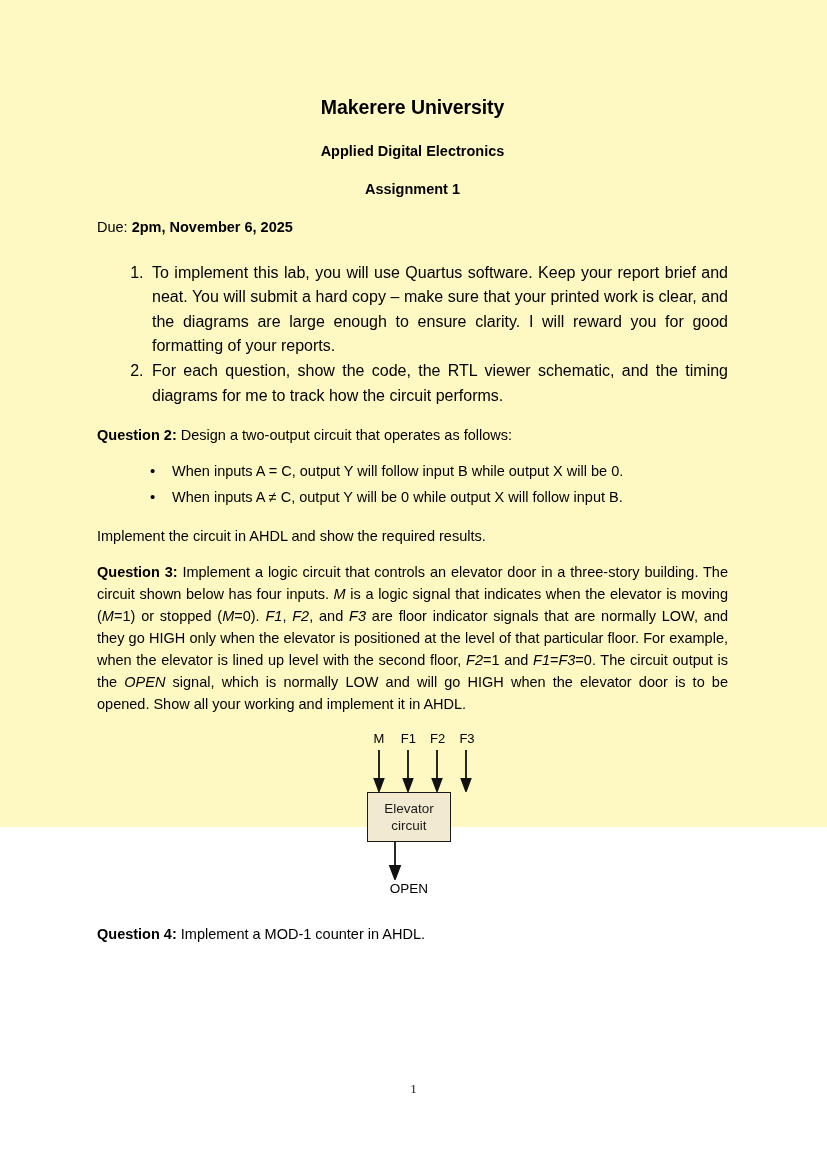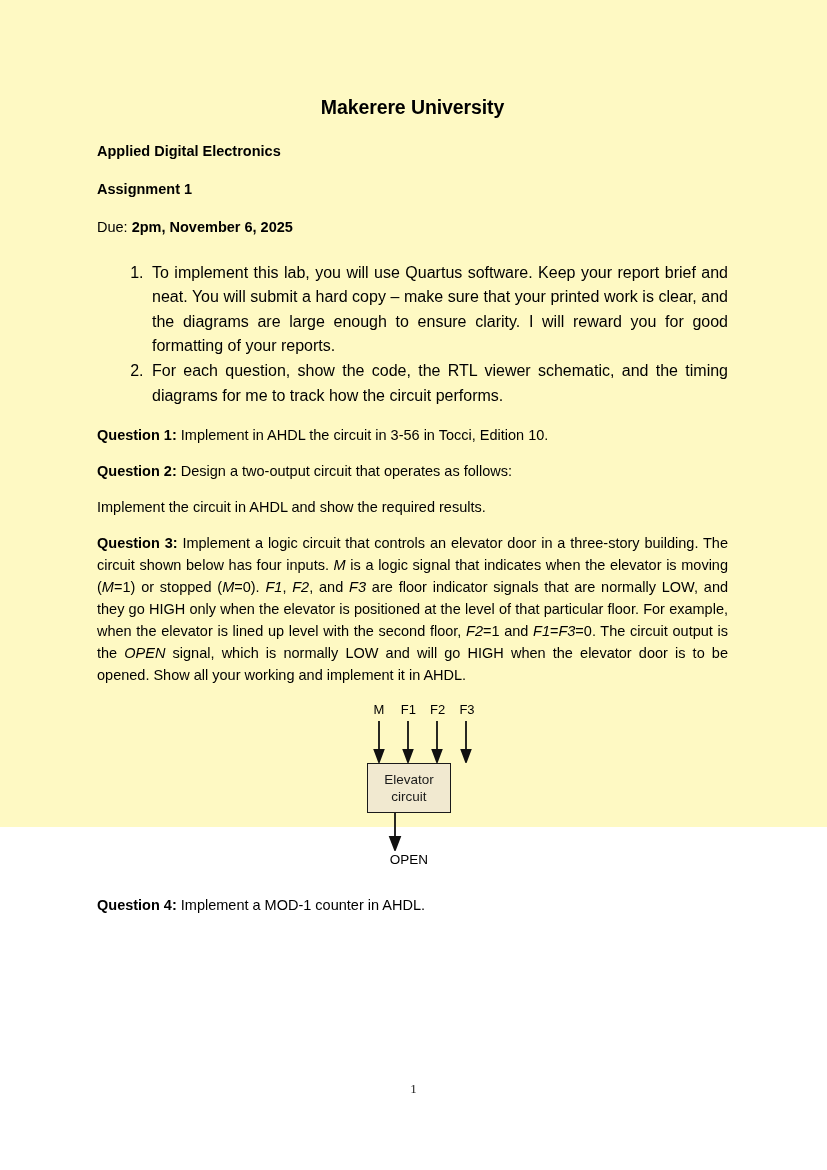--- a/index.html
+++ b/index.html
@@ -31,26 +31,27 @@
 
   
   .title-main {
     text-align: center;
     font-size: 19.5px;
     font-weight: bold;
     letter-spacing: -0.1px;
     margin: 0 0 24px 0;
   }
   .title-sub {
+    text-align: center;
     font-size: 14.5px;
     font-weight: bold;
     margin: 0 0 22px 0;
   }
   .title-assign {
-    text-align: left;
+    text-align: center;
     font-size: 14.5px;
     font-weight: bold;
     margin: 0 0 22px 0;
   }
   .due-line {
     text-align: left;
     font-size: 14.5px;
     margin: 0 0 26px 0;
   }
   .due-line .due-label { font-weight: normal; }
@@ -189,24 +190,27 @@
     <div class="title-main">Makerere University</div>
     <div class="title-sub">Applied Digital Electronics</div>
     <div class="title-assign">Assignment 1</div>
     <div class="due-line"><span class="due-label">Due:</span> <span class="due-value">2pm, November 6, 2025</span></div>
 
     <ol class="instr-list">
       <li>To implement this lab, you will use Quartus software. Keep your report brief and neat. You will submit a hard copy – make sure that your printed work is clear, and the diagrams are large enough to ensure clarity. I will reward you for good formatting of your reports.</li>
       <li>For each question, show the code, the RTL viewer schematic, and the timing diagrams for me to track how the circuit performs.</li>
     </ol>
 
-    <p class="para tight"><span class="q-label">Question 1:</span><span> Implement in AHDL the circuit in 3-56 in Tocci, Edition 10.</span></p>
 
     <p class="para tight"><span class="q-label">Question 2:</span><span> Design a two-output circuit that operates as follows:</span></p>
 
+    <ul class="bullets">
+      <li>When inputs A = C, output Y will follow input B while output X will be 0.</li>
+      <li>When inputs A ≠ C, output Y will be 0 while output X will follow input B.</li>
+    </ul>
 
     <p class="para tight">Implement the circuit in AHDL and show the required results.</p>
 
     <p class="para"><span class="q-label">Question 3:</span><span> Implement a logic circuit that controls an elevator door in a three-story building. The circuit shown below has four inputs. </span><span class="it">M</span><span> is a logic signal that indicates when the elevator is moving (</span><span class="it">M</span><span>=1) or stopped (</span><span class="it">M</span><span>=0). </span><span class="it">F1</span><span>, </span><span class="it">F2</span><span>, and </span><span class="it">F3</span><span> are floor indicator signals that are normally LOW, and they go HIGH only when the elevator is positioned at the level of that particular floor. For example, when the elevator is lined up level with the second floor, </span><span class="it">F2</span><span>=1 and </span><span class="it">F1</span><span>=</span><span class="it">F3</span><span>=0. The circuit output is the </span><span class="it">OPEN</span><span> signal, which is normally LOW and will go HIGH when the elevator door is to be opened. Show all your working and implement it in AHDL.</span></p>
 
     <div class="figure">
       <div class="fig-inner">
 
         <div class="in-labels">
           <span>M</span>

